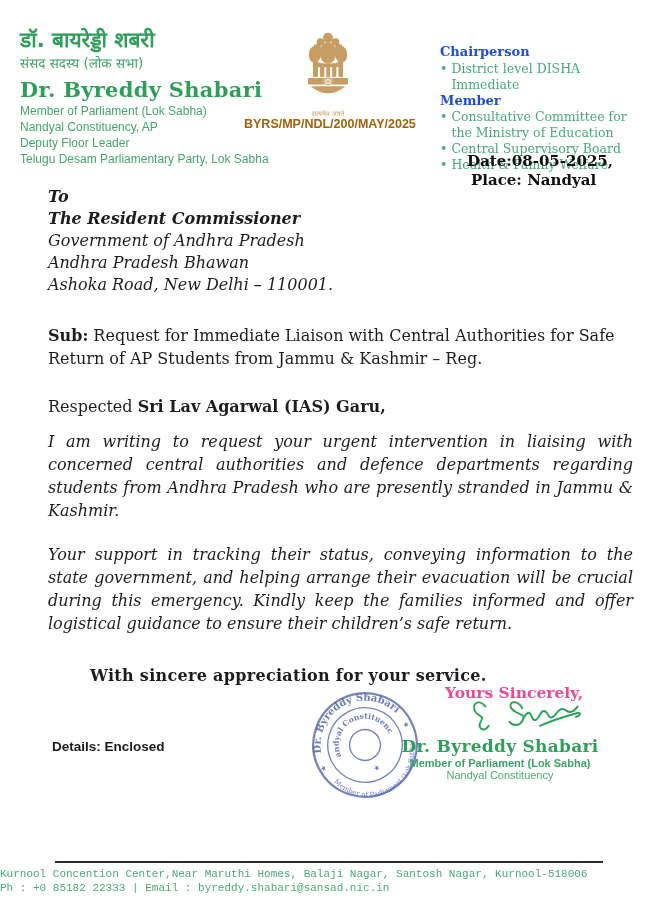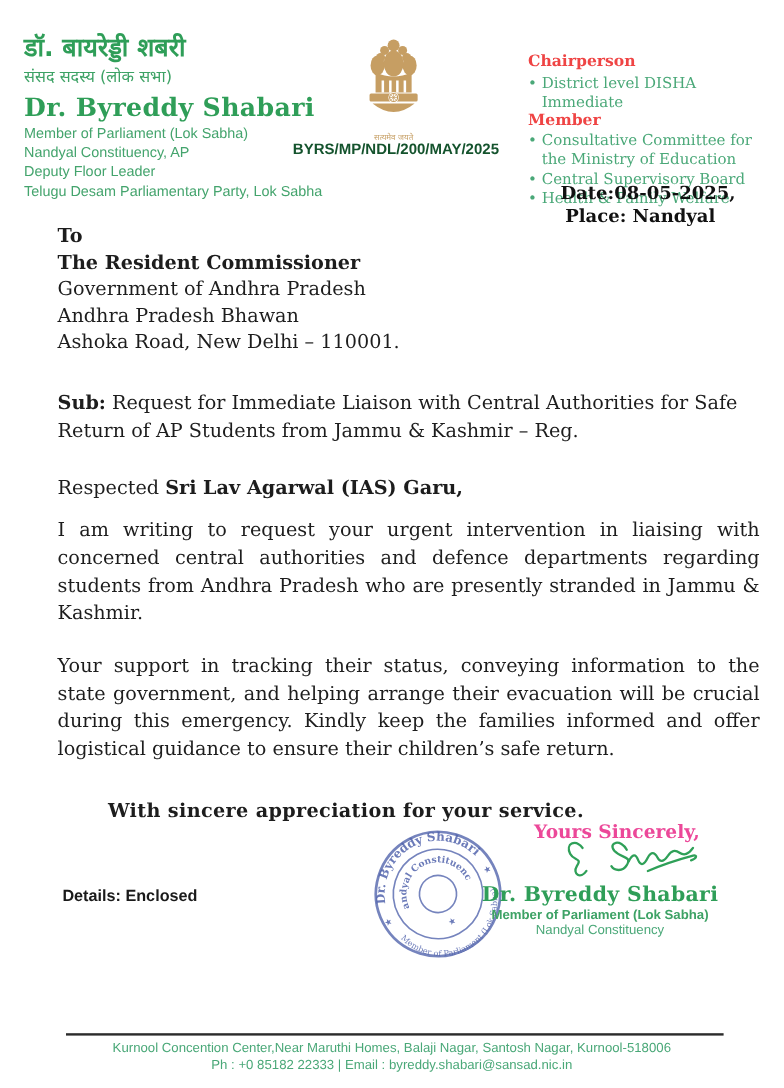--- a/index.html
+++ b/index.html
@@ -8,48 +8,48 @@
     margin:0 auto;overflow:hidden;
     font-family:"DejaVu Serif","Liberation Serif",serif;color:#1d1d1d;
   }
   
   .lh-left{position:absolute;left:20px;top:28px;width:265px;}
   .hindi-name{font-family:"DejaVu Sans","Liberation Sans",sans-serif;font-weight:bold;font-size:21px;color:#2f9e58;line-height:1.15;}
   .hindi-sub{font-family:"DejaVu Sans","Liberation Sans",sans-serif;font-size:13.5px;color:#3da265;margin-top:2px;}
   .en-name{font-size:21px;font-weight:bold;color:#2f9e58;margin-top:5px;letter-spacing:.3px;}
   .lh-titles{font-family:"Liberation Sans","DejaVu Sans",sans-serif;font-size:12px;color:#44a46d;line-height:1.32;margin-top:2px;}
   .emblem{position:absolute;left:293px;top:27px;width:70px;height:96px;}
-  .ref-no{position:absolute;left:244px;top:117px;font-family:"Liberation Sans","DejaVu Sans",sans-serif;font-weight:bold;font-size:12.5px;color:#14532d;}
+  .ref-no{position:absolute;left:244px;top:117px;font-family:"Liberation Sans","DejaVu Sans",sans-serif;font-weight:bold;font-size:12.5px;color:#a16207;}
   .lh-right{position:absolute;left:440px;top:44px;width:205px;font-size:12.5px;color:#4aa878;line-height:1.28;}
-  .role-label{font-weight:bold;color:#ef4444;font-size:13px;}
+  .role-label{font-weight:bold;color:#1d4ed8;font-size:13px;}
   .role-item{display:flex;gap:4px;}
   .role-item .blt{flex:0 0 auto;}
   .date-block{position:absolute;right:40px;top:152px;text-align:center;font-weight:bold;font-size:15px;color:#111;line-height:1.28;}
   .place-line{padding-right:13px;}
   
   .letter-body{position:absolute;left:48px;top:186px;width:585px;font-size:16px;line-height:22px;}
-  .addr-line{line-height:22px;}
+  .addr-line{line-height:22px;font-style:italic;}
   .bold{font-weight:bold;}
   .subject{margin-top:29px;line-height:22.5px;text-align:left;}
   .salutation{margin-top:26px;}
-  .para{margin-top:12px;line-height:23px;text-align:justify;}
+  .para{margin-top:12px;line-height:23px;text-align:justify;font-style:italic;}
   .para2{margin-top:21px;}
   .closing-note{margin-top:30px;padding-left:42px;font-weight:bold;letter-spacing:.3px;}
   
   .details-enclosed{position:absolute;left:52px;top:739px;font-family:"Liberation Sans","DejaVu Sans",sans-serif;font-weight:bold;font-size:13.5px;color:#1a1a1a;text-align:center;}
   .yours{position:absolute;left:445px;top:683px;font-weight:bold;font-size:15.5px;color:#ec4899;}
   .stamp{position:absolute;left:306px;top:686px;width:118px;height:118px;transform:rotate(-28deg);opacity:.9;}
   .sig-svg{position:absolute;left:452px;top:697px;width:155px;height:48px;}
   .sig-block{position:absolute;left:380px;top:736px;width:240px;text-align:center;}
   .sig-name{font-size:17px;font-weight:bold;color:#2f9e58;letter-spacing:.3px;}
   .sig-title1{font-family:"Liberation Sans","DejaVu Sans",sans-serif;font-size:11px;font-weight:bold;color:#3da265;margin-top:1px;}
   .sig-title2{font-family:"Liberation Sans","DejaVu Sans",sans-serif;font-size:11px;color:#4aa878;}
   
   .footer-rule{position:absolute;left:55px;right:50px;top:861px;border-top:2px solid #2b2b2b;}
-  .footer-text{position:absolute;left:0;right:0;top:867px;text-align:center;font-family:Liberation Sans, sans-serif;font-size:11px;color:#4aa878;line-height:14px;}
+  .footer-text{position:absolute;left:0;right:0;top:867px;text-align:left;font-family:Liberation Mono, monospace;font-size:11px;color:#4aa878;line-height:14px;}
 </style>
 </head>
 <body>
 
 <div class="page">
 
   <div class="lh-left">
     <div class="hindi-name">डॉ. बायरेड्डी शबरी</div>
     <div class="hindi-sub">संसद सदस्य (लोक सभा)</div>
     <div class="en-name">Dr. Byreddy Shabari</div>

